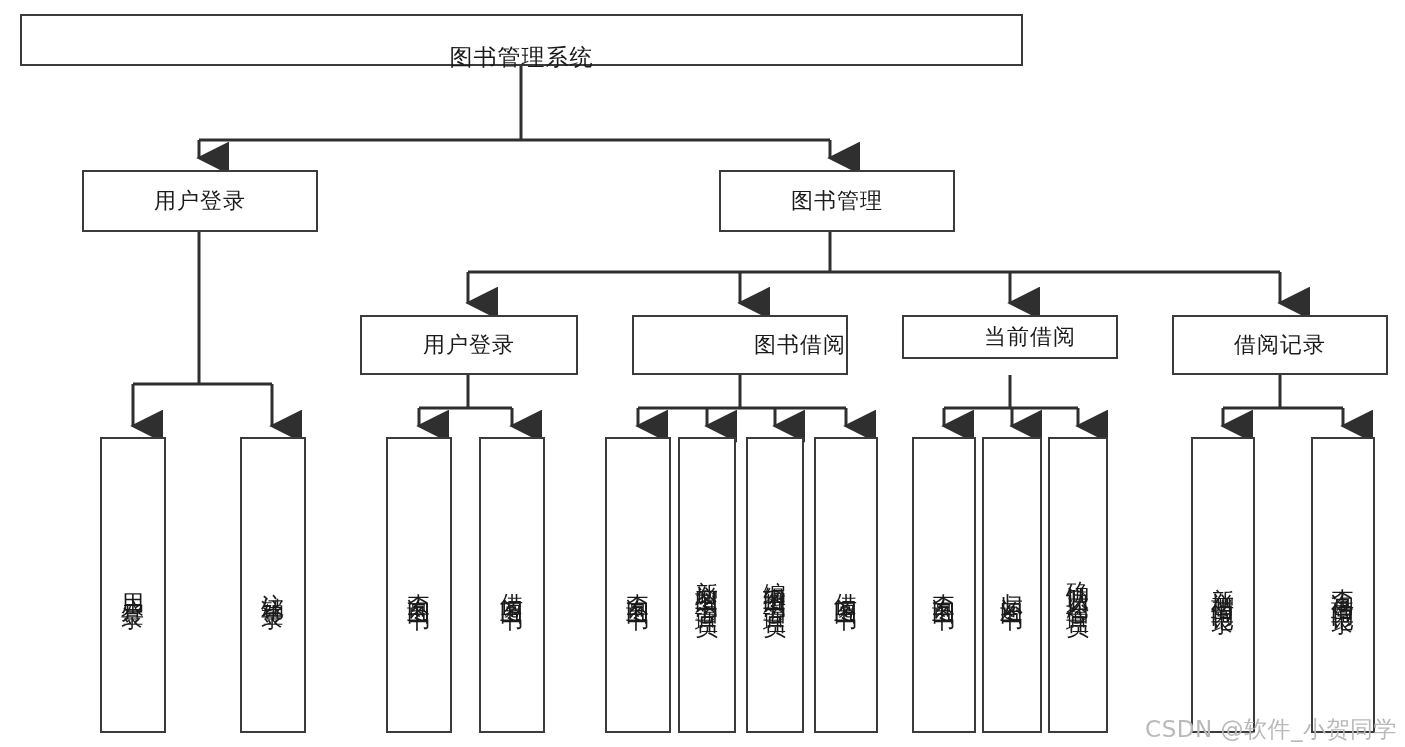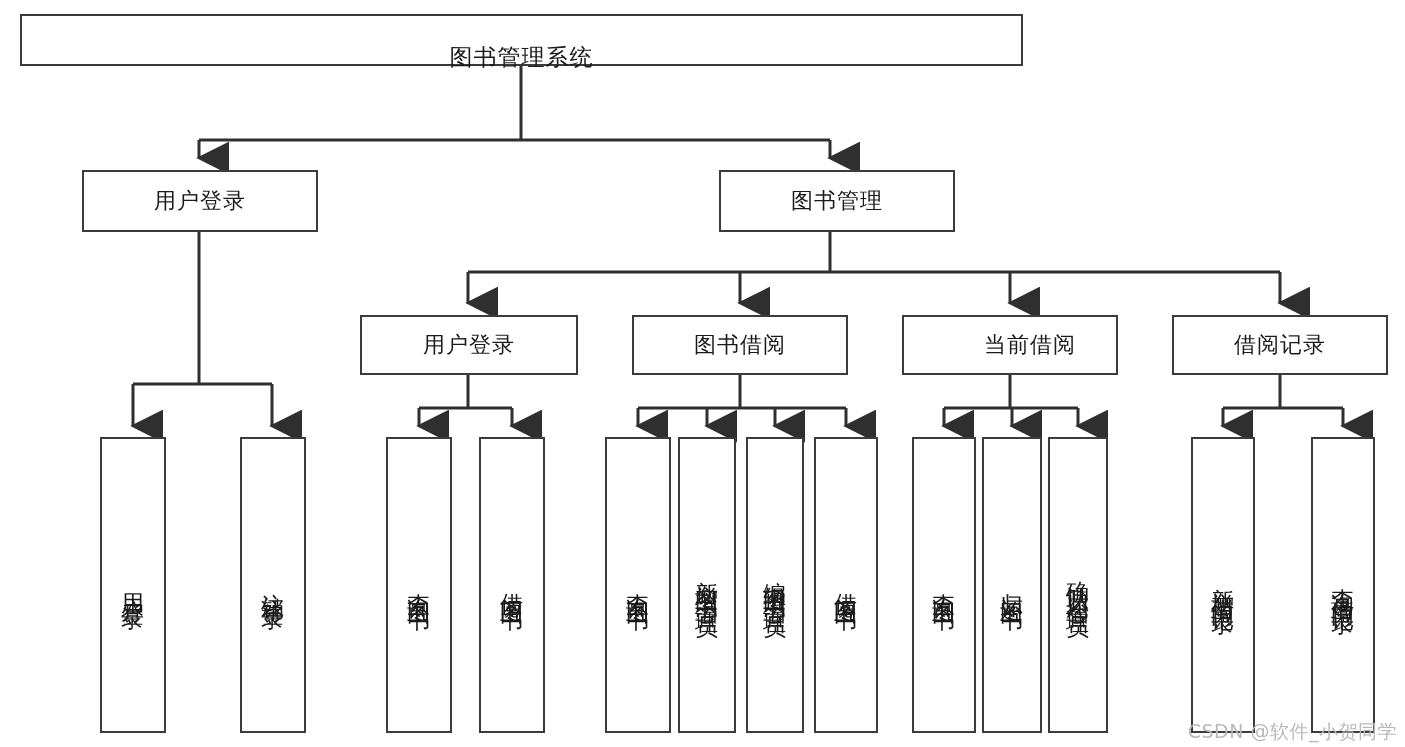--- a/index.html
+++ b/index.html
@@ -49,21 +49,21 @@
     font-size:23px;
     letter-spacing:5px;
     line-height:1.05;
     text-align:center;
   }
   
   #watermark{
     position:absolute;
     right:8px;
     bottom:2px;
-    font-size:19px;
+    font-size:23px;
     color:#b9b9b9;
     z-index:9;
     white-space:nowrap;
     letter-spacing:0.5px;
   }
 </style>
 </head>
 <body>
 
 <svg id="canvas" viewBox="0 0 1405 747" xmlns="http://www.w3.org/2000/svg">
@@ -124,24 +124,24 @@
     </div>
     <div class="node h-node" style="left: 82px; top: 170px; width: 236px; height: 62px;">
       <span class="lbl">用户登录</span>
     </div>
     <div class="node h-node" style="left: 712px; top: 170px; width: 236px; height: 62px; margin-left: 7px;">
       <span class="lbl">图书管理</span>
     </div>
     <div class="node h-node" style="left: 360px; top: 315px; width: 218px; height: 60px;">
       <span class="lbl">用户登录</span>
     </div>
-    <div class="node h-node" style="left: 632px; top: 315px; width: 216px; height: 60px;">
+    <div class="node h-node" style="left: 632px; top: 315px; width: 216px; height: 60px; justify-content: flex-end;">
       <span class="lbl">图书借阅</span>
     </div>
-    <div class="node h-node" style="left: 902px; top: 315px; width: 216px; height: 60px; padding-left: 40px;">
+    <div class="node h-node" style="left: 902px; top: 315px; width: 216px; height: 44px; padding-left: 40px;">
       <span class="lbl">当前借阅</span>
     </div>
     <div class="node h-node" style="left: 1172px; top: 315px; width: 216px; height: 60px;">
       <span class="lbl">借阅记录</span>
     </div>
     <div class="node v-node" style="left: 100px; top: 437px; width: 66px; height: 296px;">
       <span class="lbl">用户登录</span>
     </div>
     <div class="node v-node" style="left: 240px; top: 437px; width: 66px; height: 296px;">
       <span class="lbl">注销登录</span>

